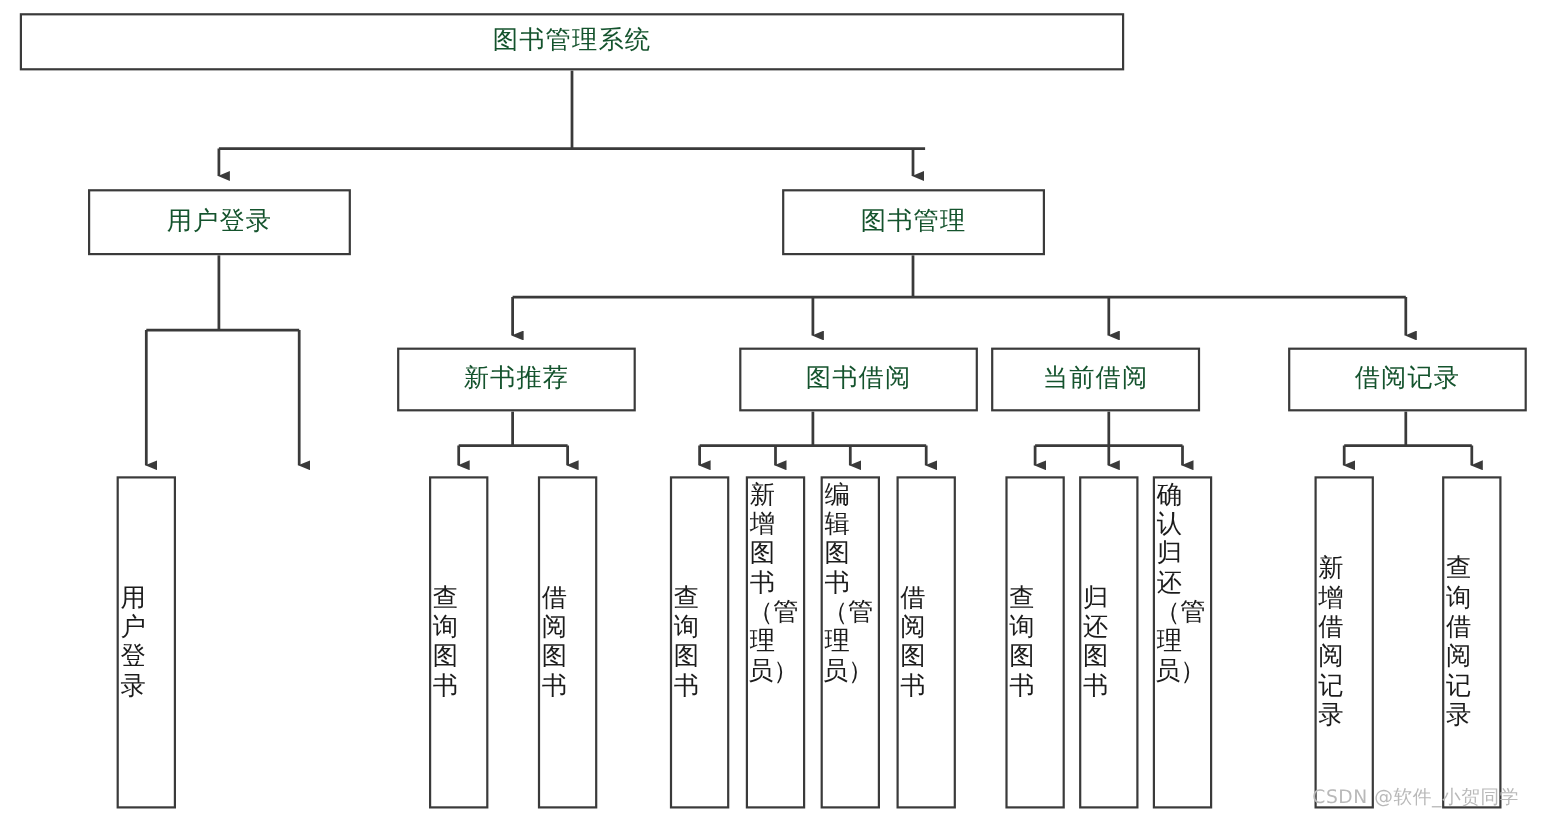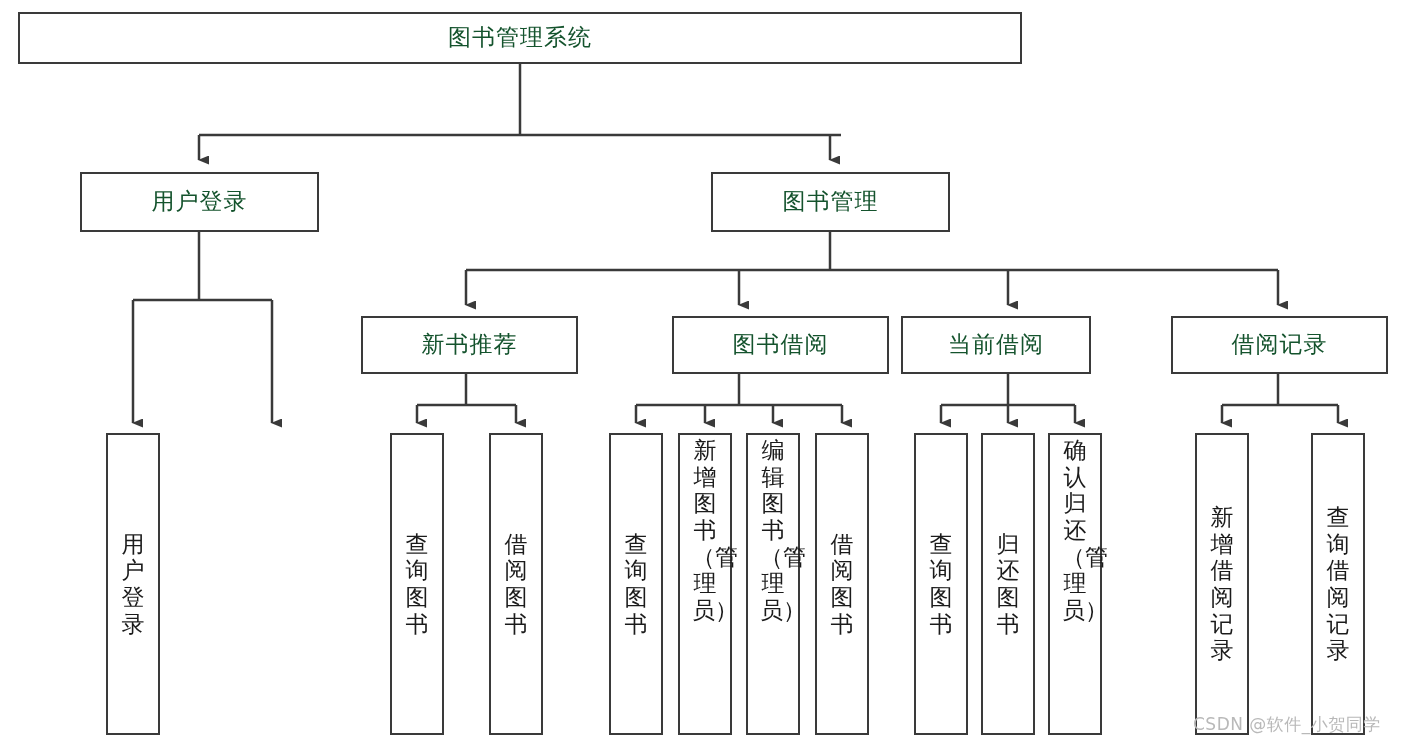--- a/index.html
+++ b/index.html
@@ -50,21 +50,20 @@
     white-space: normal;
   }
   .node-label-v.tall {
     padding-top: 0px;
   }
   .leaf-inner {
     width: 100%;
     height: 100%;
     display: flex;
     align-items: center;
-    justify-content: center;
   }
   .leaf-inner.top {
     align-items: flex-start;
     padding-top: 4px;
   }
   #watermark {
     position: absolute;
     left: 1193px;
     top: 713px;
     font-size: 17px;

